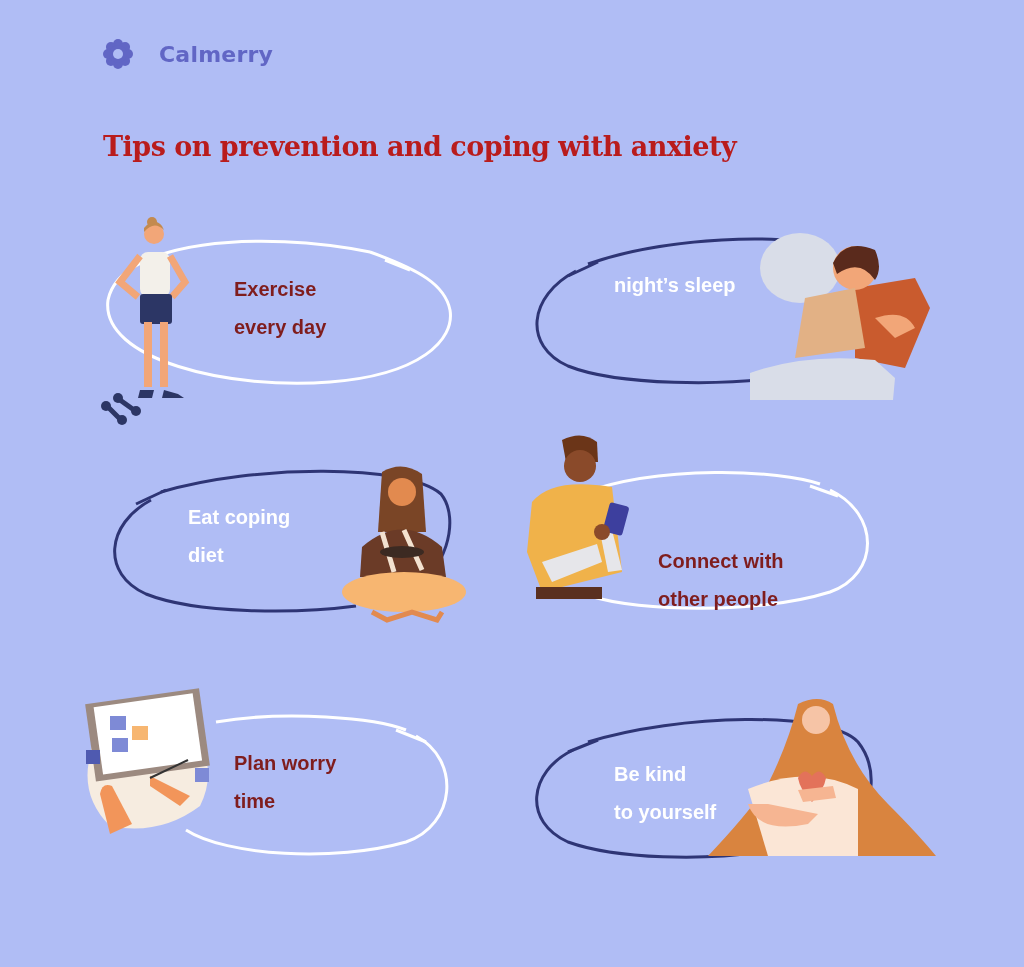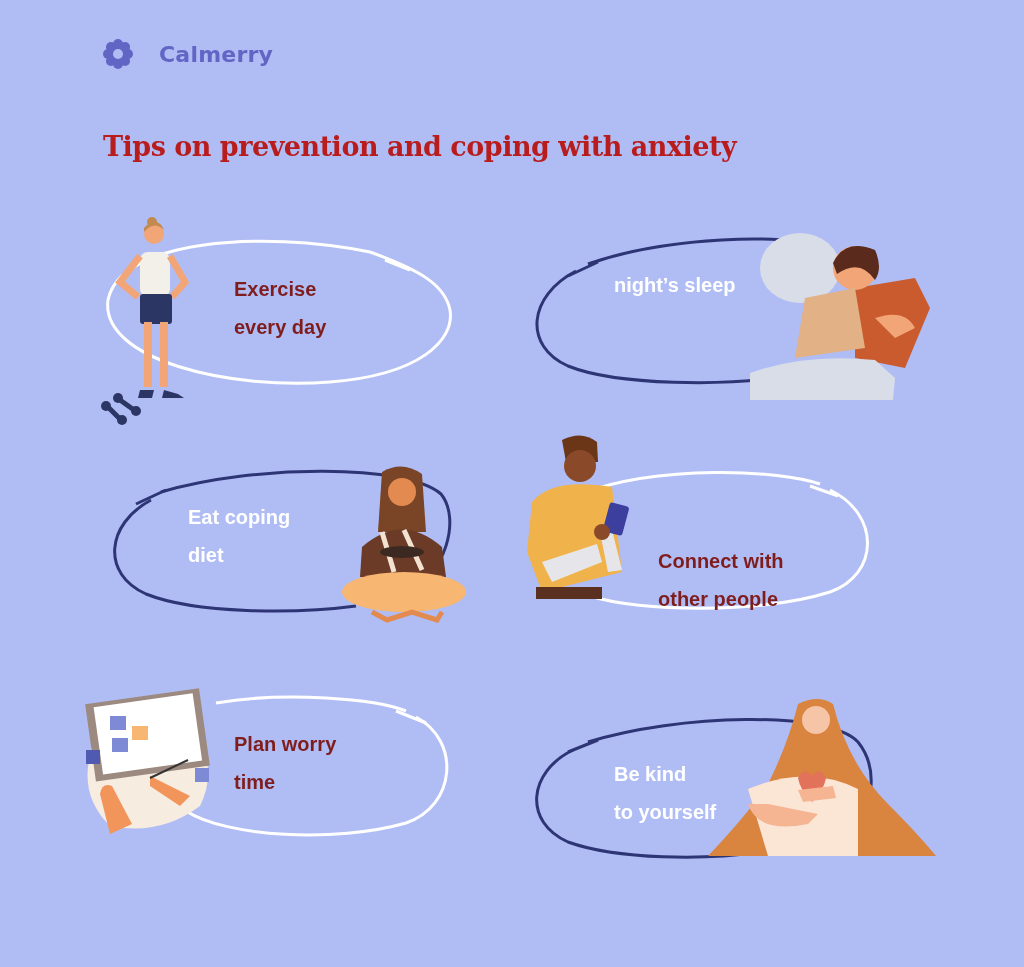--- a/index.html
+++ b/index.html
@@ -134,21 +134,21 @@
   <path d="M40 8 Q60 -2 75 10 L76 30 L44 30Z" fill="#6b3518"></path>
   <circle cx="58" cy="34" r="16" fill="#8a4a2a"></circle>
   <path d="M10 70 Q30 45 90 55 L100 140 L20 160 L5 120Z" fill="#f0b24a"></path>
   <rect x="14" y="155" width="66" height="12" fill="#5a3020"></rect>
   <path d="M20 130 L75 112 L80 130 L30 150Z" fill="#e6e6ea"></path>
   <path d="M88 90 L100 138 L86 140 L78 100Z" fill="#e6e6ea"></path>
   <rect x="84" y="72" width="20" height="30" rx="3" fill="#3d3f9e" transform="rotate(15 94 87)"></rect>
   <circle cx="80" cy="100" r="8" fill="#8a4a2a"></circle>
 </svg>
 
-<div class="card" style="left:136px; top:691px; width:320px; height:148px;">
+<div class="card" style="left:136px; top:710px; width:320px; height:148px;">
   <svg class="ring" width="320" height="148">
     <path d="M 80 12 C 150 0, 240 8, 270 20 M 280 26 C 325 50, 320 115, 270 132 C 200 152, 90 146, 50 120" fill="none" stroke="#fff" stroke-width="3"></path>
     <path d="M 260 20 L 290 32" stroke="#fff" stroke-width="3" fill="none"></path>
   </svg>
   <div class="tip dark" style="left:98px; top:34px;">
     <div>Plan worry</div>
     <div>time</div>
   </div>
 </div>
 <svg class="illus" style="left:80px; top:686px;" width="145" height="148">

